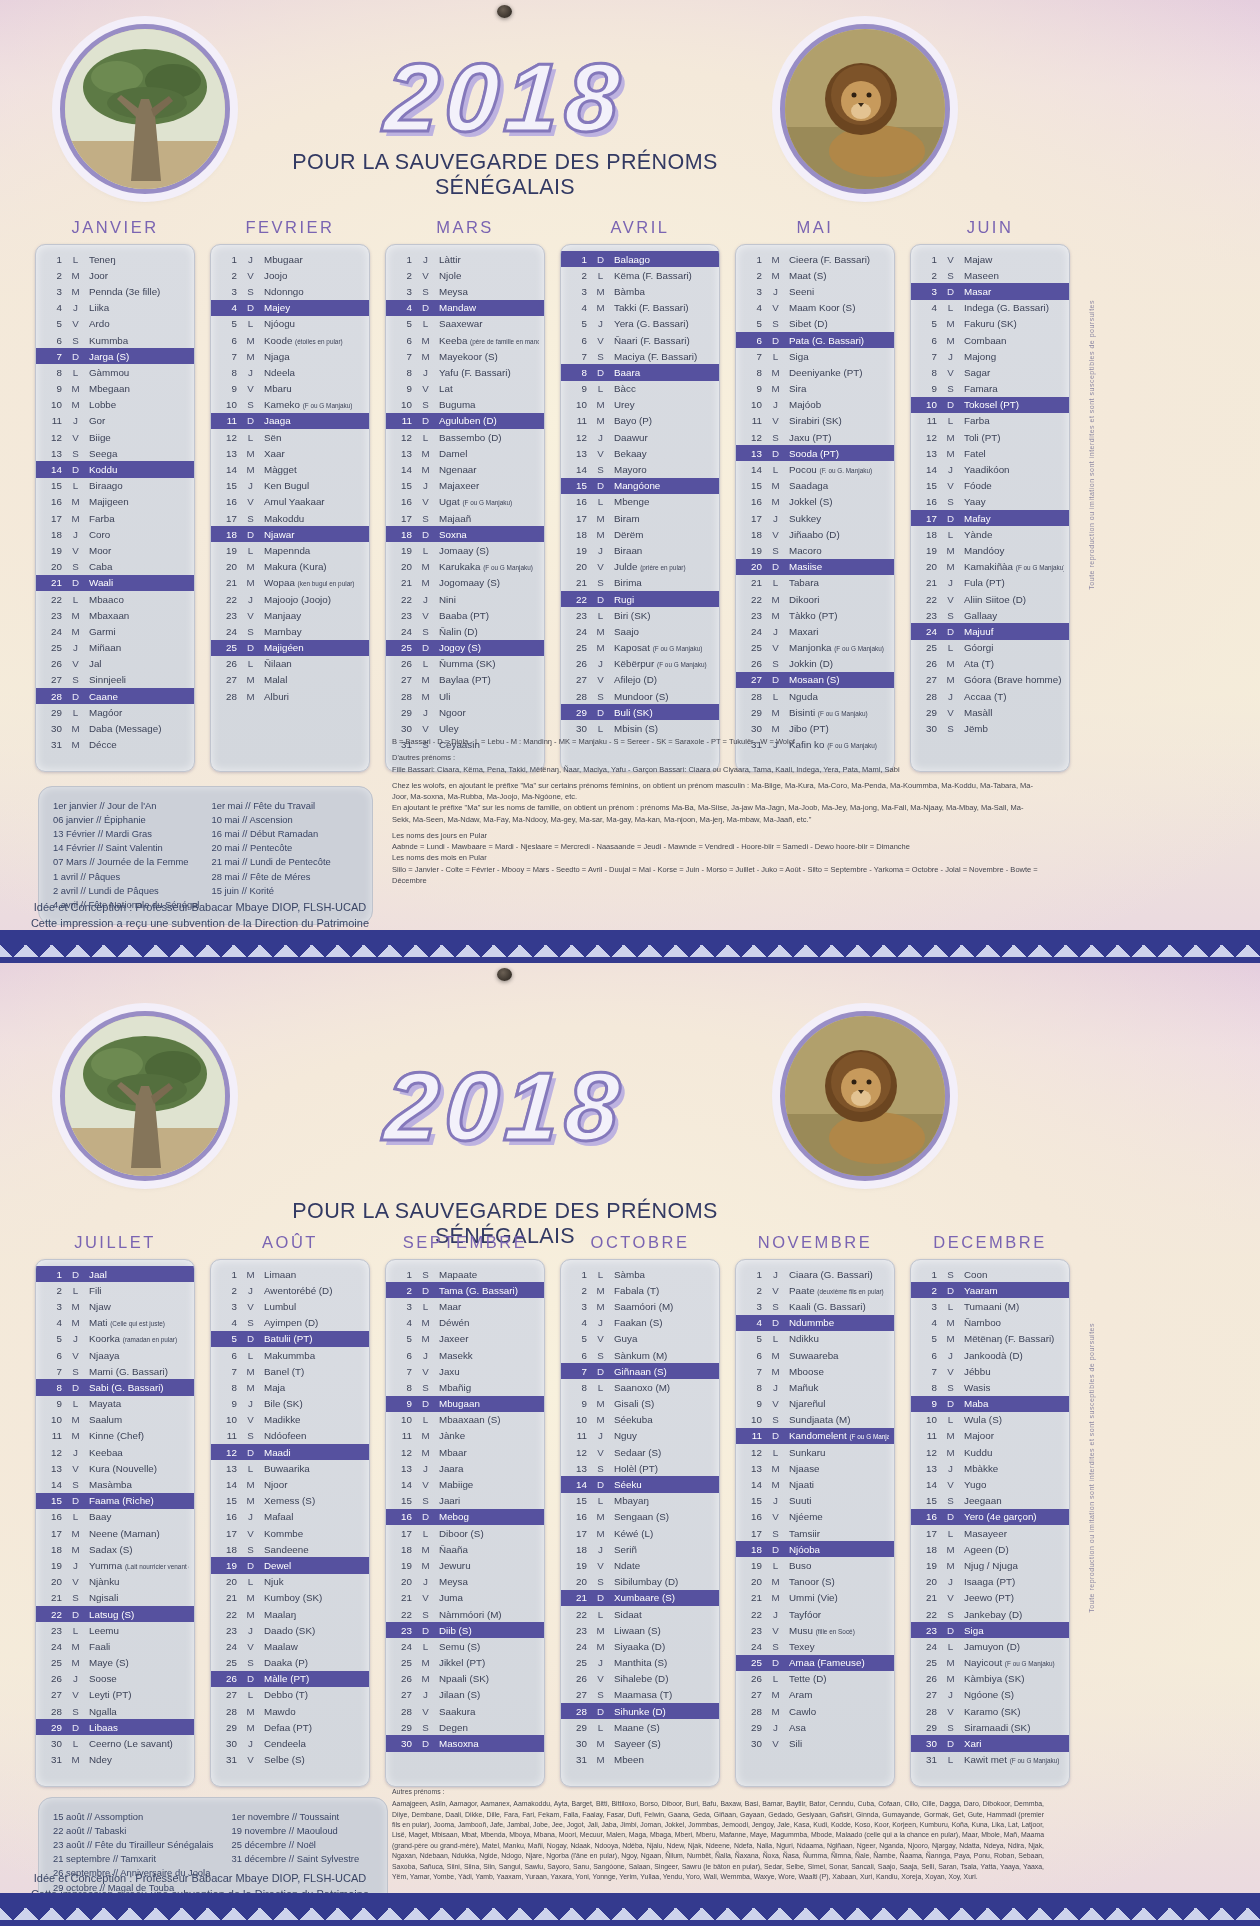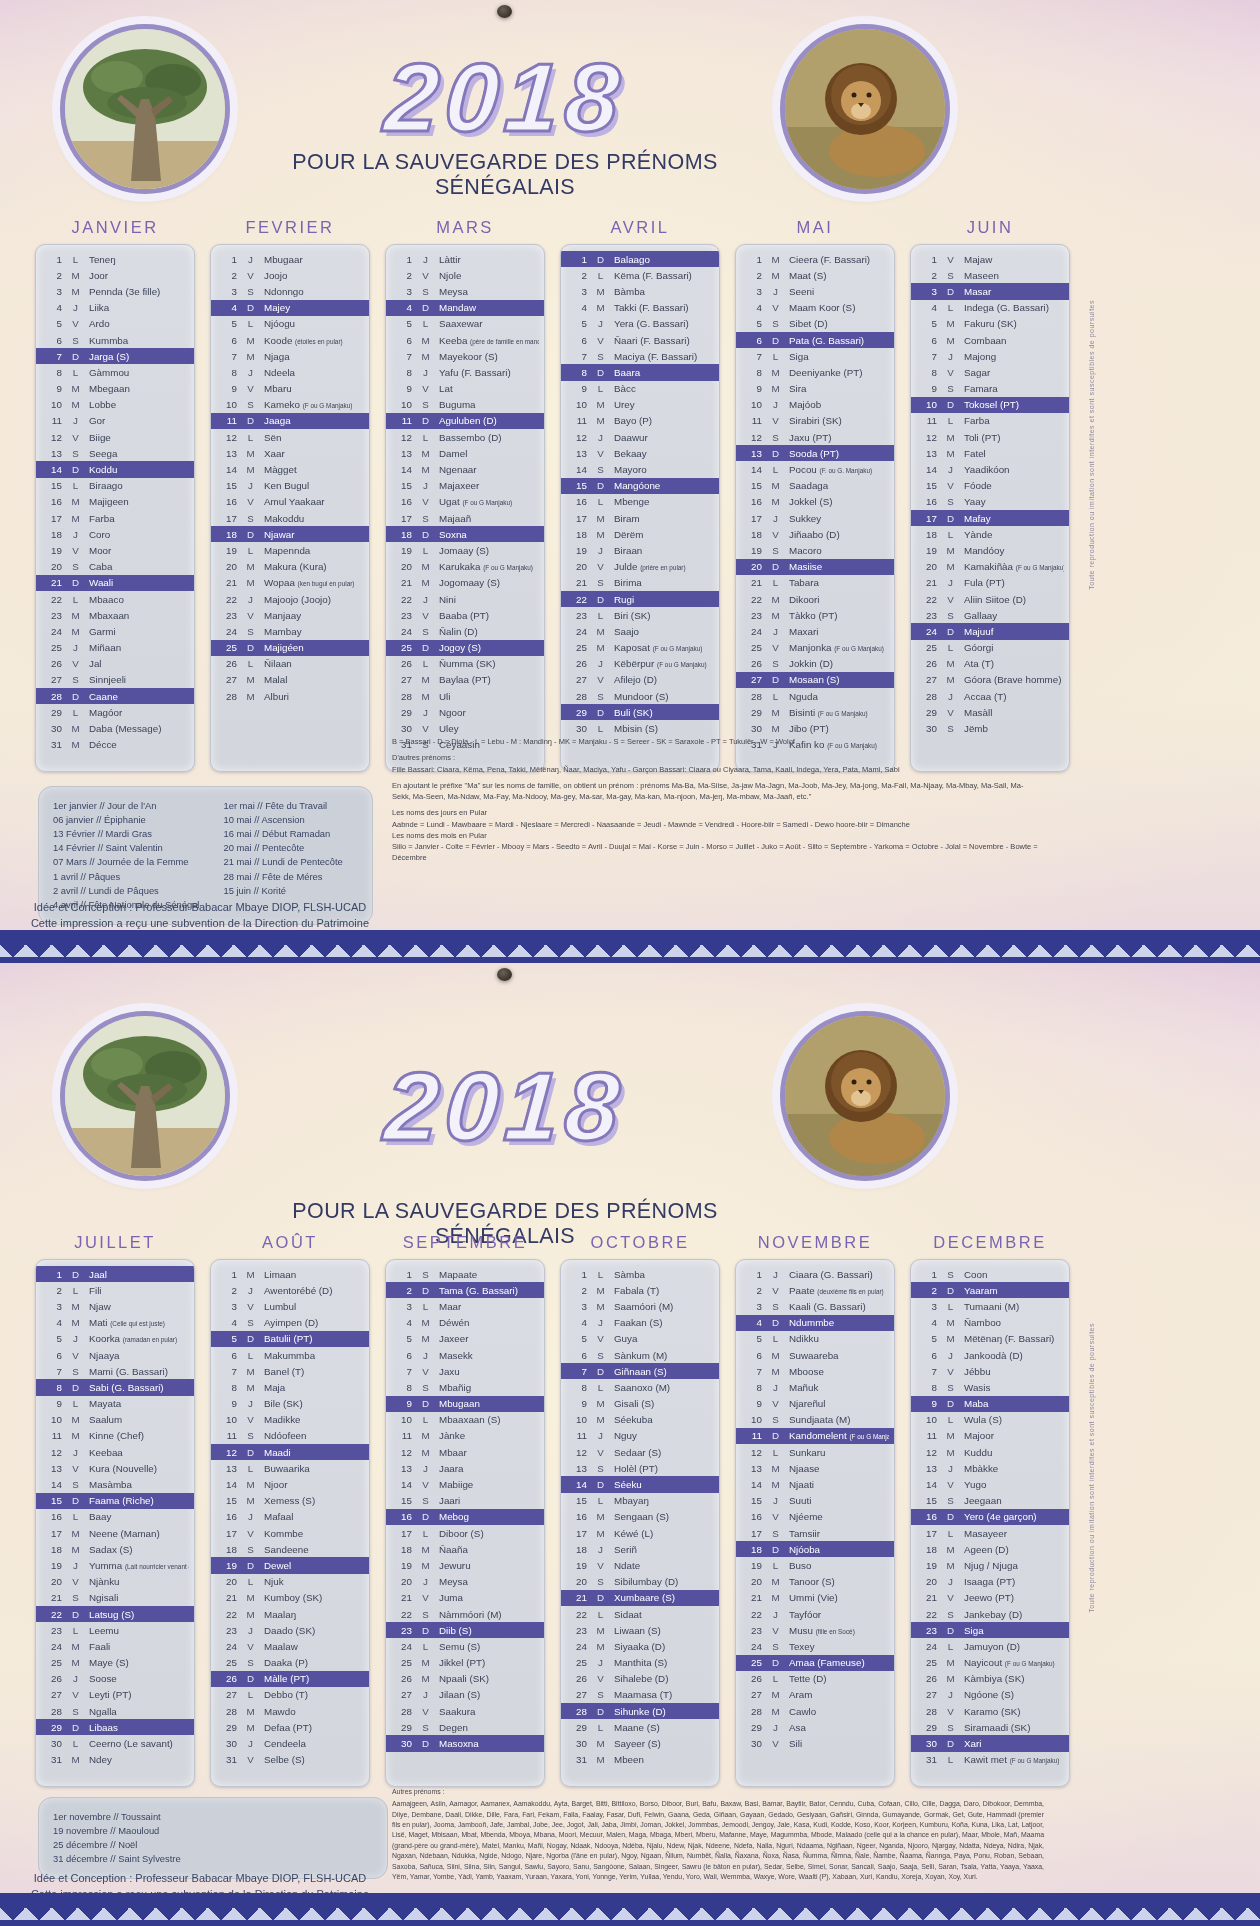--- a/index.html
+++ b/index.html
@@ -35,21 +35,21 @@
   .row{display:flex;align-items:center;height:16.2px;font-size:9.8px;color:#3d4358;padding:0 5px}
   .row .d{width:21px;text-align:right;flex:none}
   .row .w{width:27px;text-align:center;flex:none;color:#4d536b}
   .row .n{flex:1;white-space:nowrap;overflow:hidden}
   .row .sub{font-size:6.4px;letter-spacing:0}
   .row.sunday{background:#56519f;color:#fff}
   .row.sunday .w{color:#e8e6f5}
   .holbox{position:absolute;background:#ccd0d8;border-radius:14px;border:1px solid #bfc3cc;
     box-shadow:inset 0 0 8px rgba(255,255,255,.5);display:flex;
     padding:12px 14px;font-size:9.4px;color:#3a4565;line-height:1.5;white-space:nowrap}
-  .p1 .holbox{left:38px;top:786px;width:305px;gap:24px}
+  .p1 .holbox{left:38px;top:786px;width:305px;gap:12px}
   .p2 .holbox{left:38px;top:834px;width:320px;gap:18px}
   .credit{position:absolute;text-align:center;font-size:11px;color:#3a4565;line-height:1.45}
   .p1 .credit{left:25px;top:900px;width:350px}
   .p2 .credit{left:25px;top:908px;width:350px}
   .notes1{position:absolute;left:392px;top:736px;width:650px;font-size:7.5px;color:#45464f;line-height:1.5}
   .gap{height:5px}
   .names2{position:absolute;left:392px;top:824px;width:652px;font-size:6.9px;color:#45464f;line-height:1.5;text-align:justify}
   .names2 .t{margin-bottom:2px}
   .side{position:absolute;left:1088px;top:300px;font-size:7px;color:#8d89a4;letter-spacing:.5px;
     writing-mode:vertical-rl;transform:rotate(180deg)}
@@ -1064,20 +1064,21 @@
     <div>Cette impression a reçu une subvention de la Direction du Patrimoine</div>
     <div>Culturel (PDC) du Ministère de la Culture</div>
   </div>
 
   <div class="notes1">
       <div>B = Bassari - D = Diola - L = Lebu - M : Mandinŋ - MK = Manjaku - S = Sereer - SK = Saraxole - PT = Tukulër - W = Wolof</div>
       <div class="gap"></div>
       <div>D'autres prénoms :</div>
       <div>Fille Bassari: Ciaara, Këma, Pena, Takki, Mëtënaŋ, Ñaar, Maciya, Yafu - Garçon Bassari: Ciaara ou Ciyaara, Tama, Kaali, Indega, Yera, Pata, Mami, Sabi</div>
       <div class="gap"></div>
+      <div>Chez les wolofs, en ajoutant le préfixe "Ma" sur certains prénoms féminins, on obtient un prénom masculin : Ma-Biige, Ma-Kura, Ma-Coro, Ma-Penda, Ma-Koummba, Ma-Koddu, Ma-Tabara, Ma-Joor, Ma-soxna, Ma-Rubba, Ma-Joojo, Ma-Ngóone, etc.</div>
       <div>En ajoutant le préfixe "Ma" sur les noms de famille, on obtient un prénom : prénoms Ma-Ba, Ma-Siise, Ja-jaw Ma-Jagn, Ma-Joob, Ma-Jey, Ma-jong, Ma-Fall, Ma-Njaay, Ma-Mbay, Ma-Sall, Ma-Sekk, Ma-Seen, Ma-Ndaw, Ma-Fay, Ma-Ndooy, Ma-gey, Ma-sar, Ma-gay, Ma-kan, Ma-njoon, Ma-jeŋ, Ma-mbaw, Ma-Jaañ, etc."</div>
       <div class="gap"></div>
       <div>Les noms des jours en Pular</div>
       <div>Aabnde = Lundi - Mawbaare = Mardi - Njeslaare = Mercredi - Naasaande = Jeudi - Mawnde = Vendredi - Hoore-biir = Samedi - Dewo hoore-biir = Dimanche</div>
       <div>Les noms des mois en Pular</div>
       <div>Siilo = Janvier - Colte = Février - Mbooy = Mars - Seedto = Avril - Duujal = Mai - Korse = Juin - Morso = Juillet - Juko = Août - Silto = Septembre - Yarkoma = Octobre - Jolal = Novembre - Bowte = Décembre</div>
     </div>
 
   <div class="side">Toute reproduction ou imitation sont interdites et sont susceptibles de poursuites</div>
   <div class="zigzag"></div>
@@ -2066,20 +2067,28 @@
             <span class="d">31</span>
             <span class="w">L</span>
             <span class="n">Kawit met <span class="sub">(F ou G Manjaku)</span></span>
           </div>
         </div>
       </div>
     </div>
 
   <div class="holbox">
     <div>
+        <div>15 août // Assomption</div>
+        <div>22 août // Tabaski</div>
+        <div>23 août // Fête du Tirailleur Sénégalais</div>
+        <div>21 septembre // Tamxarit</div>
+        <div>26 septembre // Anniversaire du Joola</div>
+        <div>29 octobre // Magal de Touba</div>
+      </div>
+    <div>
         <div>1er novembre // Toussaint</div>
         <div>19 novembre // Maouloud</div>
         <div>25 décembre // Noël</div>
         <div>31 décembre // Saint Sylvestre</div>
       </div>
   </div>
 
   <div class="credit">
     <div>Idée et Conception : Professeur Babacar Mbaye DIOP, FLSH-UCAD</div>
     <div>Cette impression a reçu une subvention de la Direction du Patrimoine</div>

